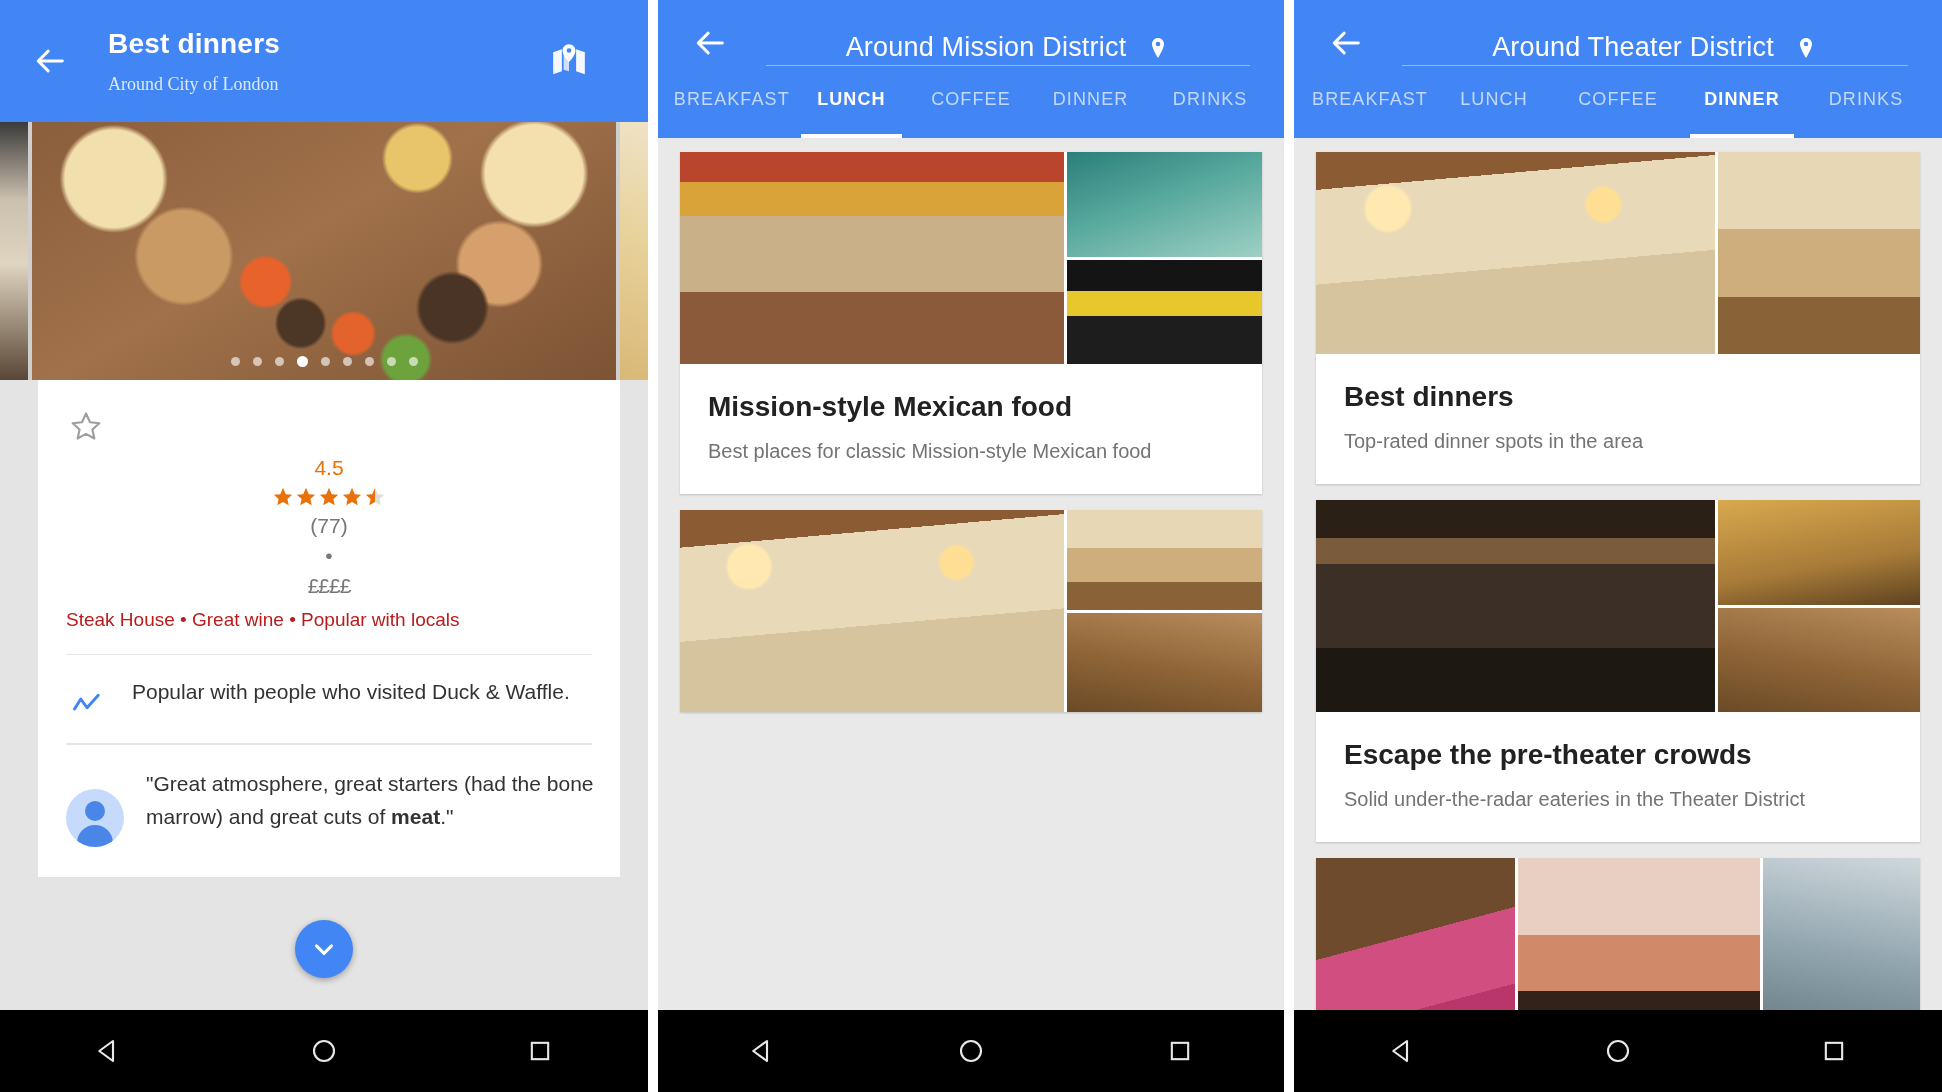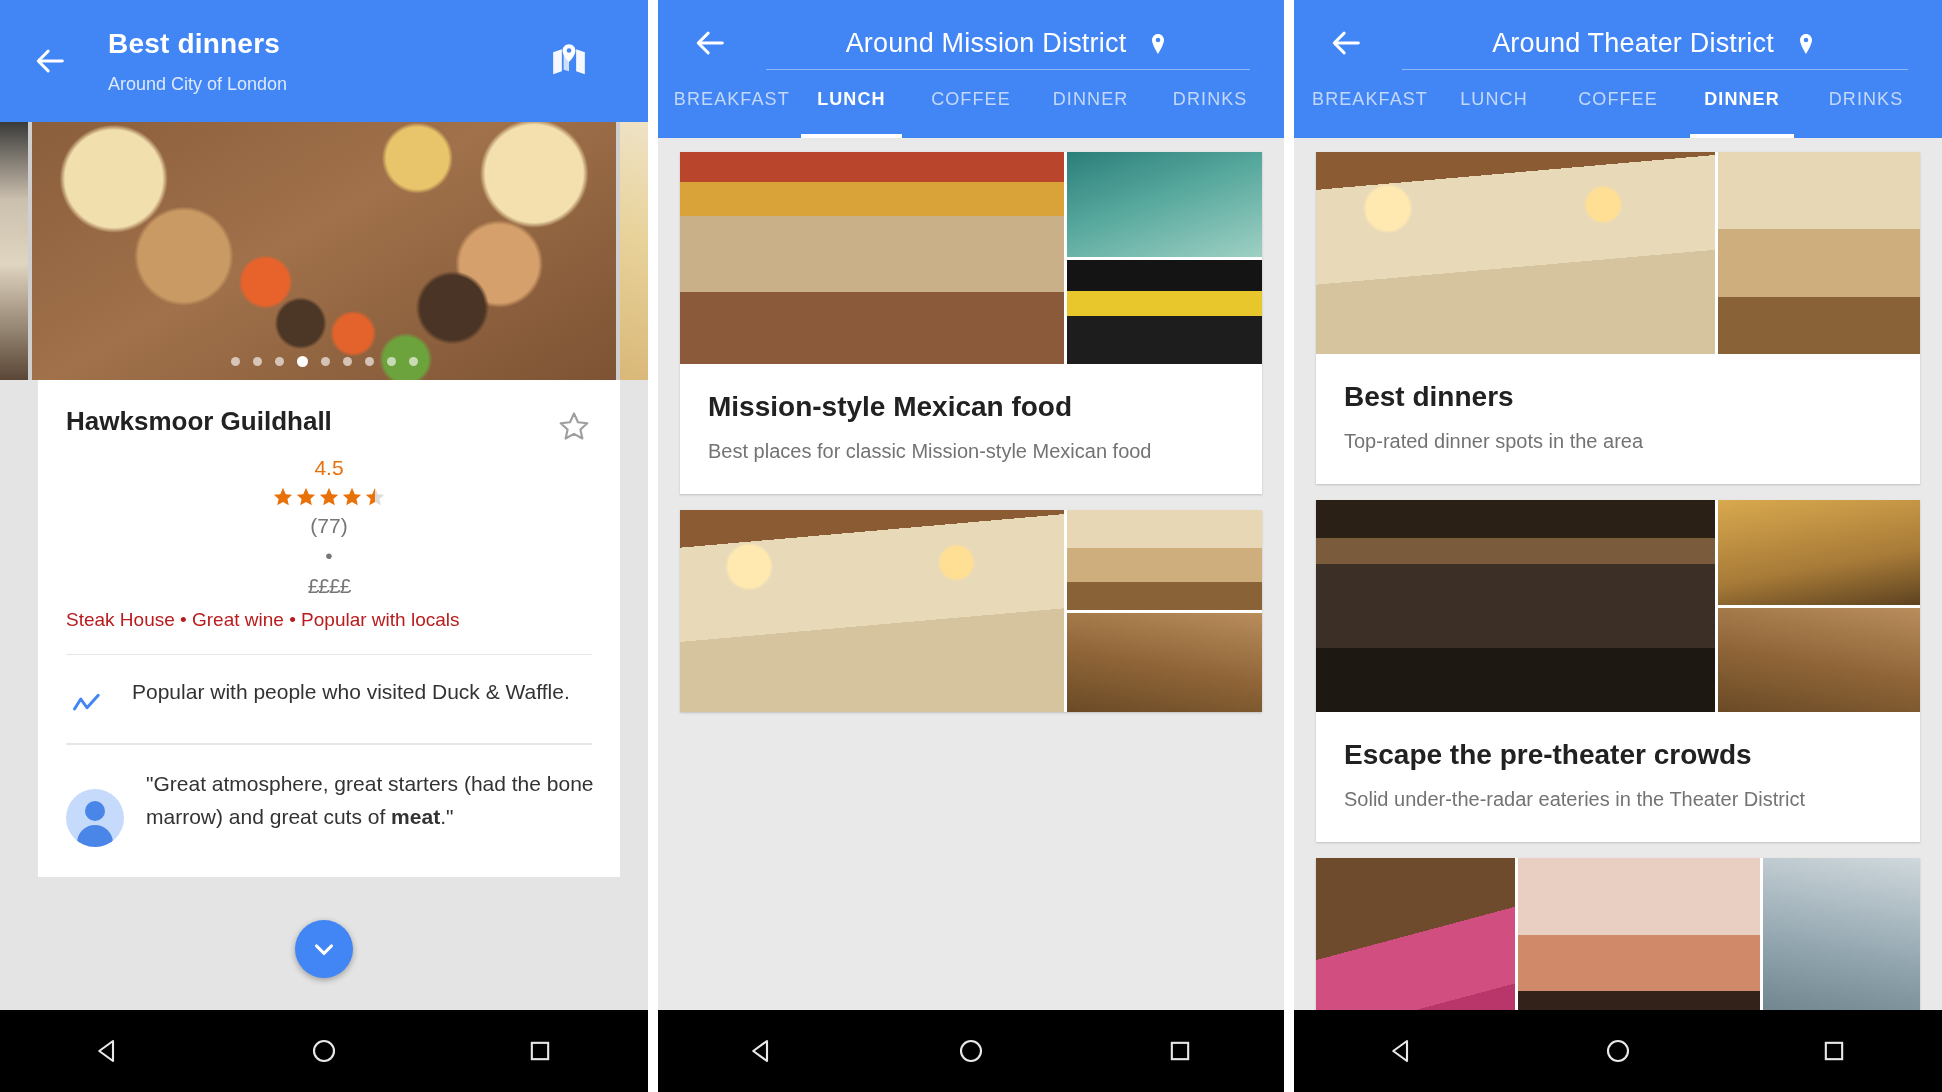--- a/index.html
+++ b/index.html
@@ -67,20 +67,21 @@
     font-weight: bold;
     letter-spacing: .2px;
     line-height: 34px;
     color: #ffffff;
   }
   .subtitle-1 {
     font-size: 18px;
     color: rgba(255,255,255,.82);
     margin-top: 12px;
     line-height: 22px;
+    font-family: Liberation Serif, serif;
   }
   .map-btn {
     width: 70px; height: 70px;
     display: flex; align-items: center; justify-content: center;
     margin-right: 44px;
     flex: none;
   }
 
   
   .appbar-tabs { height: 138px; display: flex; flex-direction: column; }
@@ -91,21 +92,21 @@
     padding-left: 22px;
   }
   .search-pill {
     flex: 1 1 auto;
     margin-left: 24px;
     margin-right: 34px;
     display: flex;
     align-items: center;
     justify-content: center;
     border-bottom: 1px solid rgba(255,255,255,.42);
-    padding-bottom: 10px;
+    padding-bottom: 2px;
     position: relative;
     top: 6px;
   }
   .search-text {
     font-size: 27px;
     color: #ffffff;
     letter-spacing: .2px;
   }
   .pin-icon { margin-left: 20px; display: flex; align-items: center; }
 
@@ -436,21 +437,20 @@
             <span class="dot"></span>
           </div>
         </div>
         <div class="carousel-peek">
             <div class="ph ph-meat-right"></div>
           </div>
       </div>
 
       <div class="place-card">
         <div class="pc-head">
-          <div class="pc-title">Hawksmoor Guildhall</div>
           <div class="star-btn">
             <svg viewBox="0 0 24 24" width="32" height="32" fill="none" stroke="#9e9e9e" stroke-width="1.6" stroke-linejoin="round">
               <polygon points="12,2.6 15,9.2 22,9.9 16.8,14.6 18.3,21.4 12,17.9 5.7,21.4 7.2,14.6 2,9.9 9,9.2"></polygon>
             </svg>
           </div>
         </div>
 
         <div class="pc-rating">
           <span>4.5</span>
           <span class="stars">

